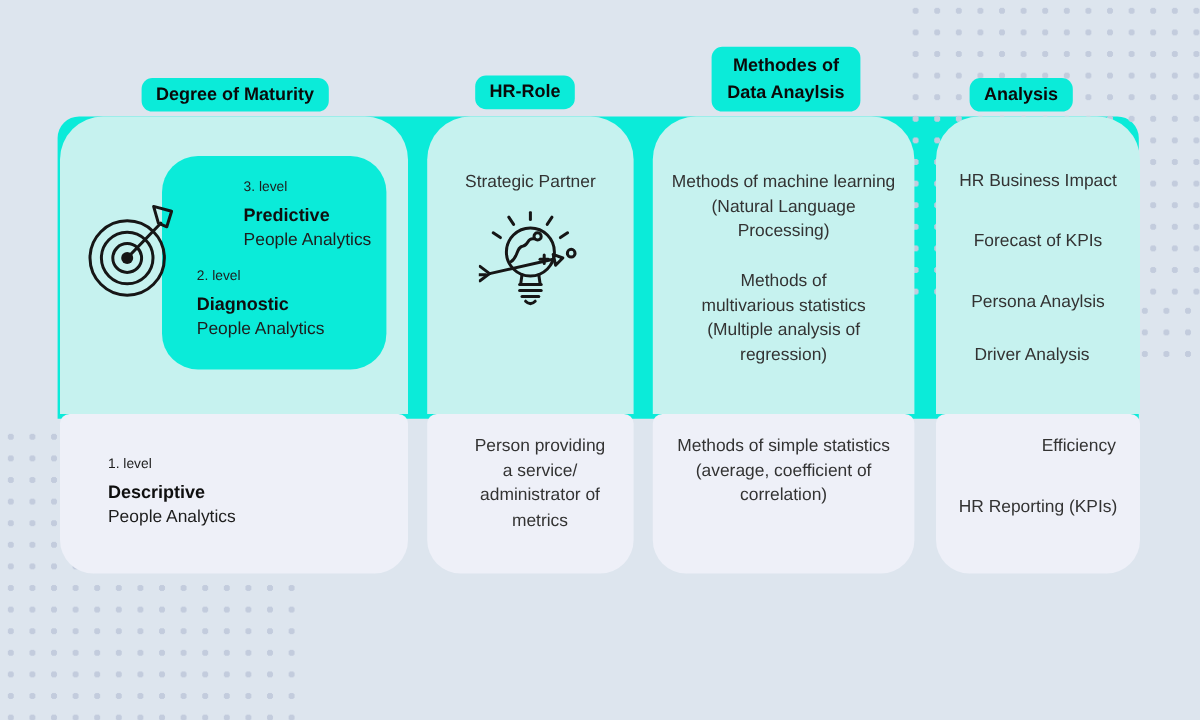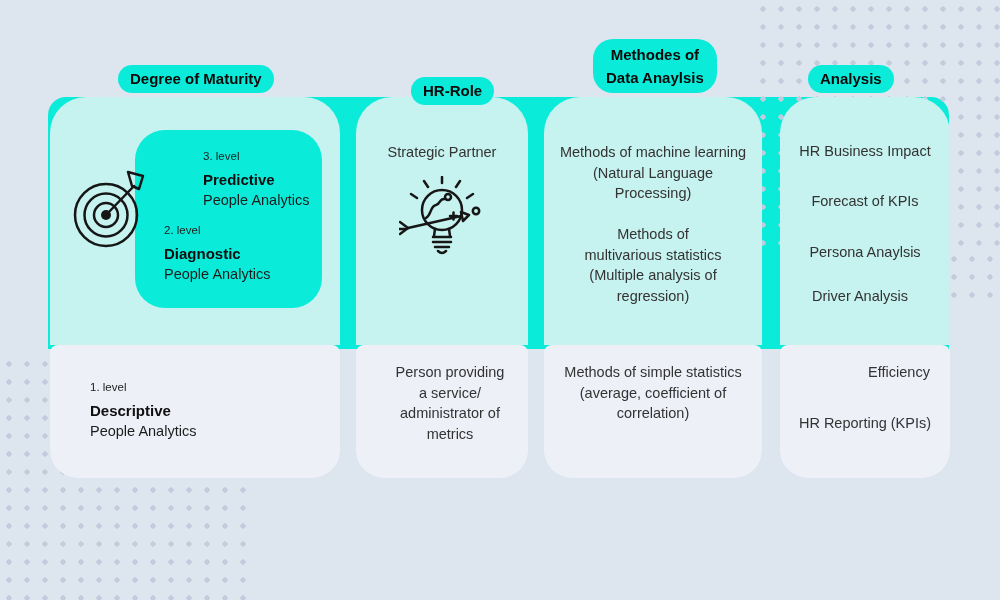--- a/index.html
+++ b/index.html
@@ -32,24 +32,24 @@
   .c3{left:544px; width:218px;}
   .c4{left:780px; width:170px;}
   .inner-teal{
     position:absolute; left:135px; top:130px; width:187px; height:178px;
     background:var(--teal,#0bebd9); border-radius:30px;
   }
   
   .pill{
     position:absolute; background:var(--teal,#0bebd9); color:#0a0a0a;
     font-weight:bold; font-size:15px; line-height:18px; padding:5px 12px;
-    border-radius:20px; white-space:nowrap;
+    border-radius:9px; white-space:nowrap;
   }
   .pill-maturity{left:118px; top:65px;}
-  .pill-hrrole{left:396px; top:77px;margin-left:15px;}
+  .pill-hrrole{left:396px; top:63px;}
   .pill-methods{left:593px; top:39px; text-align:center; line-height:23px; padding:4px 13px;}
   .pill-analysis{left:808px; top:65px;}
   
   .txt{position:absolute; font-size:14.5px; line-height:20.5px; color:var(--text-body,#333);}
   .center{text-align:center;}
   .t-strategic{left:356px; top:142px; width:172px;}
   .t-m1{left:544px; top:142px; width:218px;}
   .t-m2{left:544px; top:224px; width:218px;}
   .t-a1{left:780px; top:141px; width:170px;}
   .t-a2{left:780px; top:191px; width:170px;}

